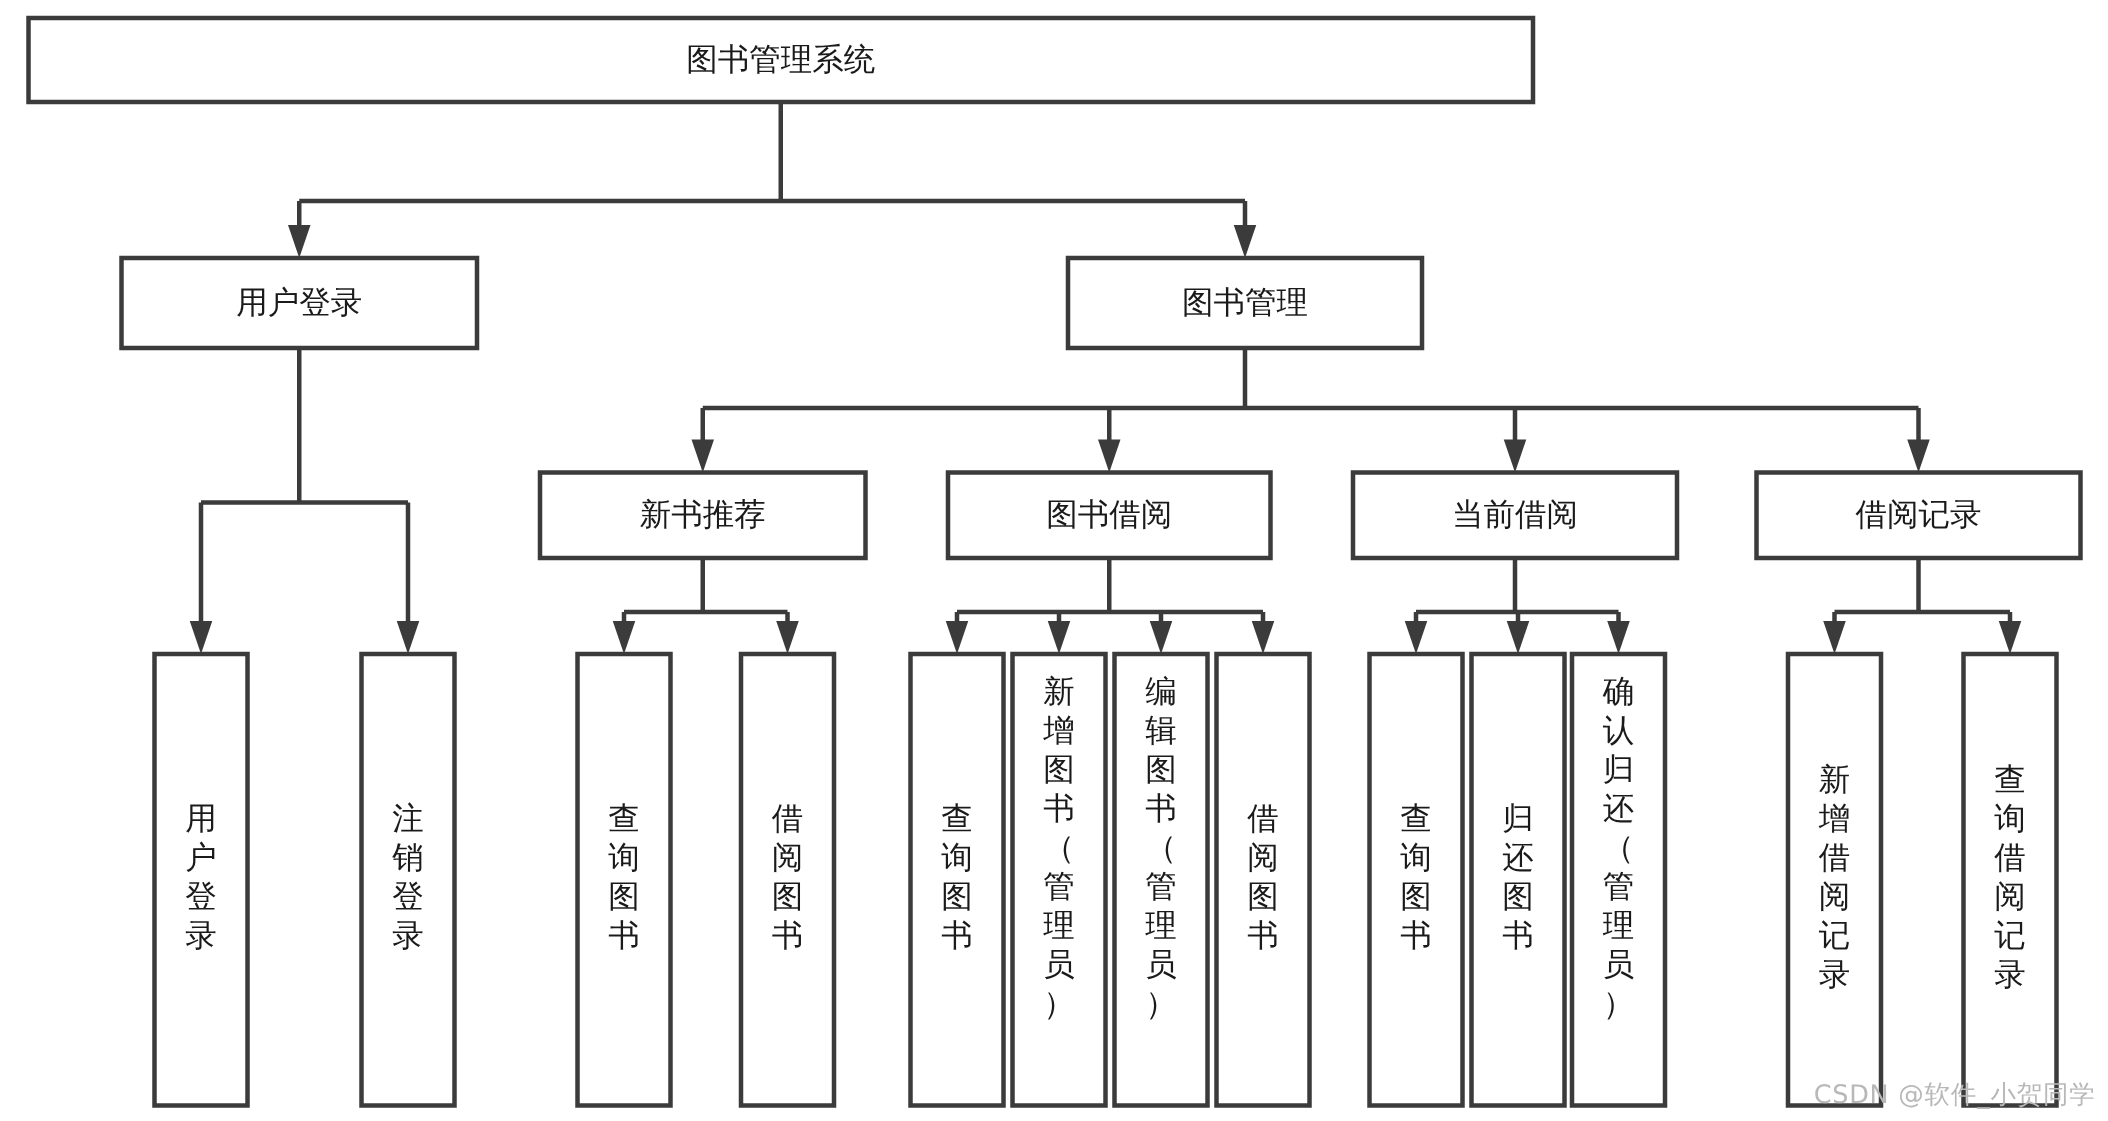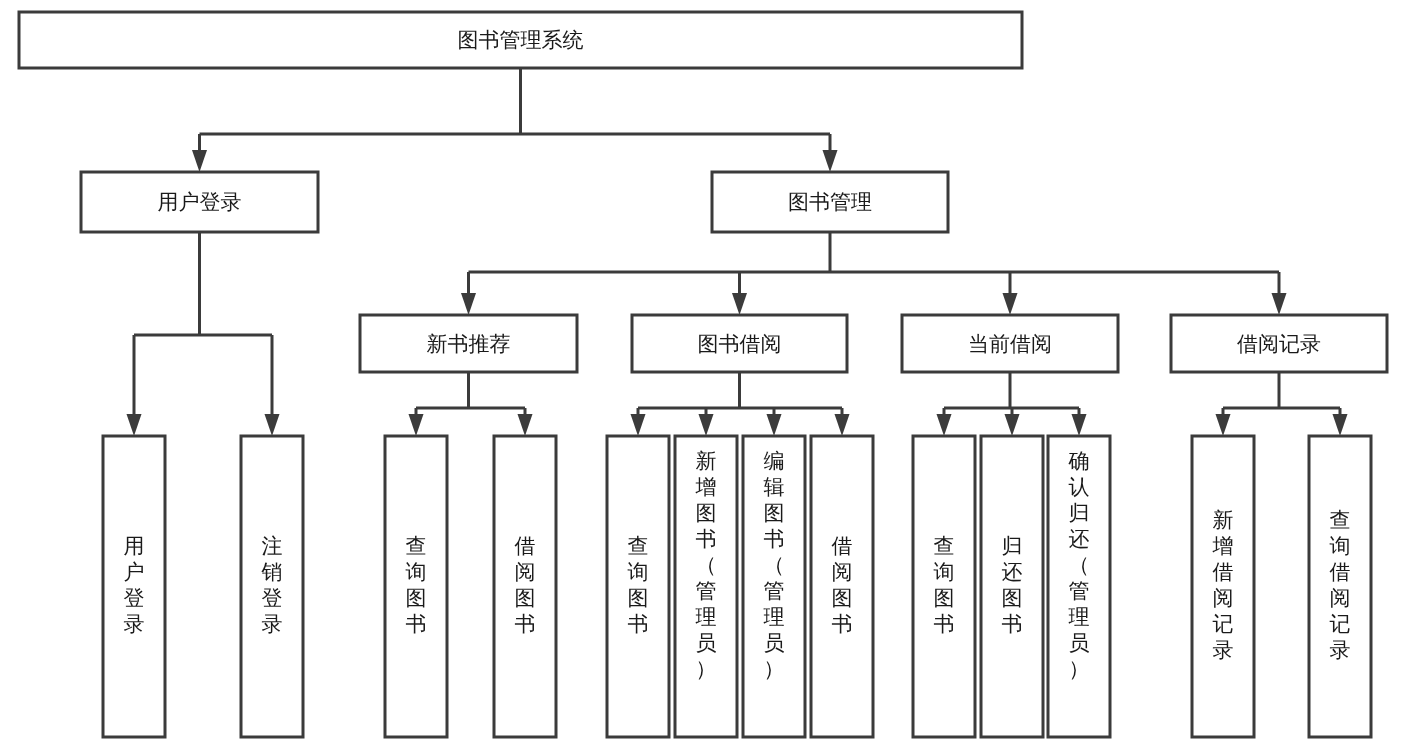--- a/index.html
+++ b/index.html
@@ -217,13 +217,14 @@
         <g>
           <rect x="1192" y="436" width="62" height="301" class="node-box"></rect>
           <text x="1223" class="node-label-v"><tspan x="1223" y="526.5">新</tspan><tspan x="1223" y="552.5">增</tspan><tspan x="1223" y="578.5">借</tspan><tspan x="1223" y="604.5">阅</tspan><tspan x="1223" y="630.5">记</tspan><tspan x="1223" y="656.5">录</tspan></text>
         </g>
         <g>
           <rect x="1309" y="436" width="62" height="301" class="node-box"></rect>
           <text x="1340" class="node-label-v"><tspan x="1340" y="526.5">查</tspan><tspan x="1340" y="552.5">询</tspan><tspan x="1340" y="578.5">借</tspan><tspan x="1340" y="604.5">阅</tspan><tspan x="1340" y="630.5">记</tspan><tspan x="1340" y="656.5">录</tspan></text>
         </g>
       </g>
   </svg>
+  <div class="watermark-text">CSDN @软件_小贺同学</div>
 </div>
 
 </body></html>

